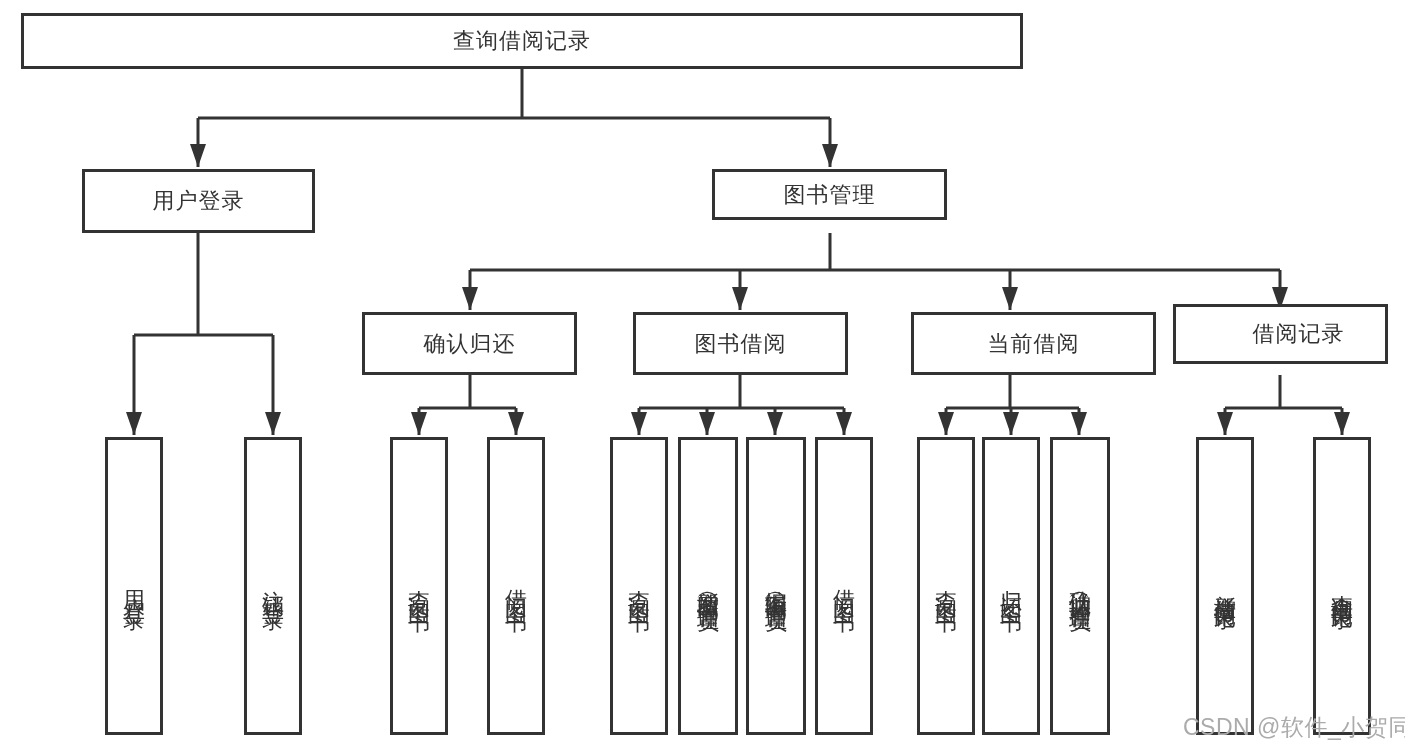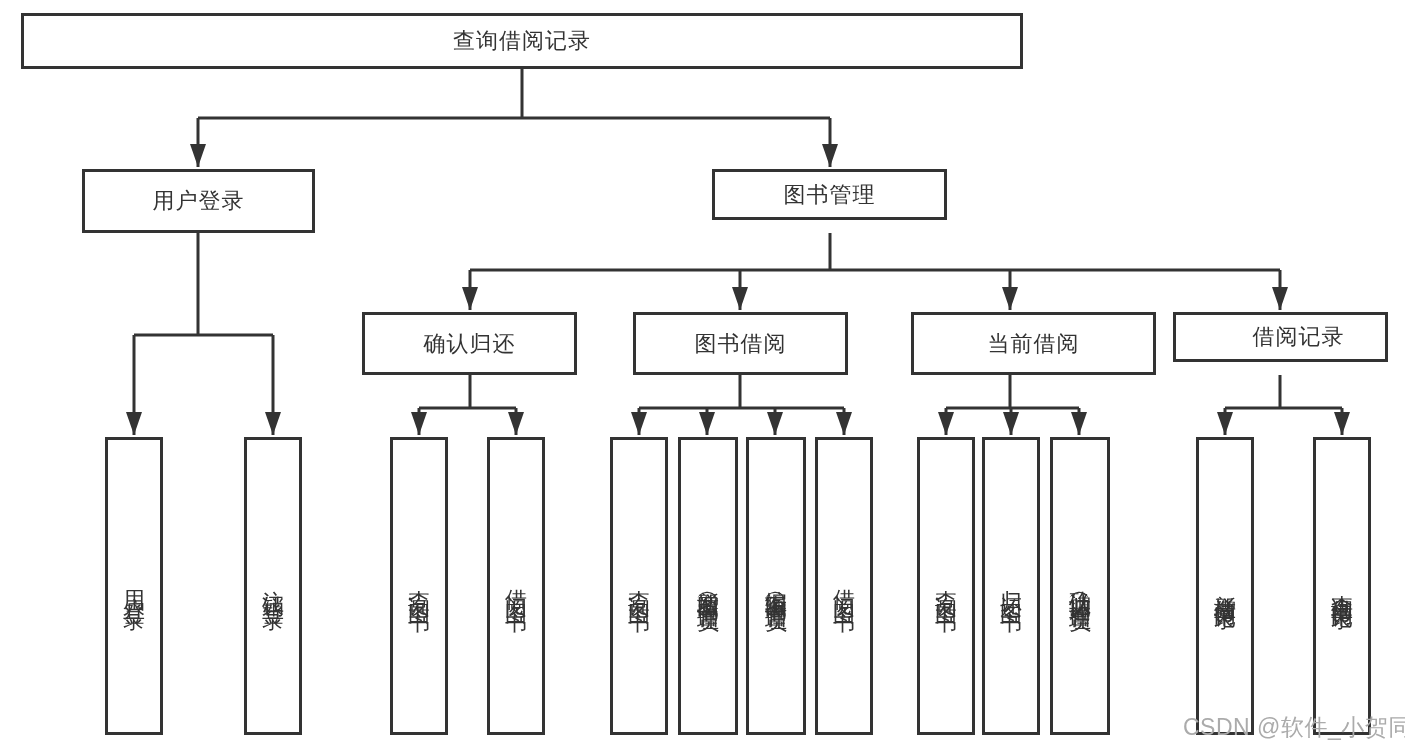--- a/index.html
+++ b/index.html
@@ -31,21 +31,21 @@
   .v-box.long .vtext{letter-spacing:3px;}
   
   #n-root{left:21px;top:13px;width:1002px;height:56px;}
   
   #n-user-login{left:82px;top:169px;width:233px;height:64px;}
   #n-book-mgmt{left:712px;top:169px;width:235px;height:51px;}
   
   #n-new-rec {left:362px;top:312px;width:215px;height:63px;}
   #n-borrow  {left:633px;top:312px;width:215px;height:63px;}
   #n-current {left:903px;top:312px;width:245px;height:63px;margin-left:8px;}
-  #n-records {left:1173px;top:312px;width:215px;height:50px;padding-left:36px;}
+  #n-records {left:1173px;top:304px;width:215px;height:60px;padding-left:36px;}
   
   #l-0{left:105px;}  #l-1{left:244px;}
   #l-2{left:390px;}  #l-3{left:487px;}
   #l-4{left:610px;}  #l-5{left:678px;width:60px;} #l-6{left:746px;width:60px;} #l-7{left:815px;}
   #l-8{left:917px;}  #l-9{left:982px;} #l-10{left:1050px;width:60px;}
   #l-11{left:1196px;} #l-12{left:1313px;}
   #watermark{
     position:absolute;
     left:1183px;top:712px;
     font-size:23px;

